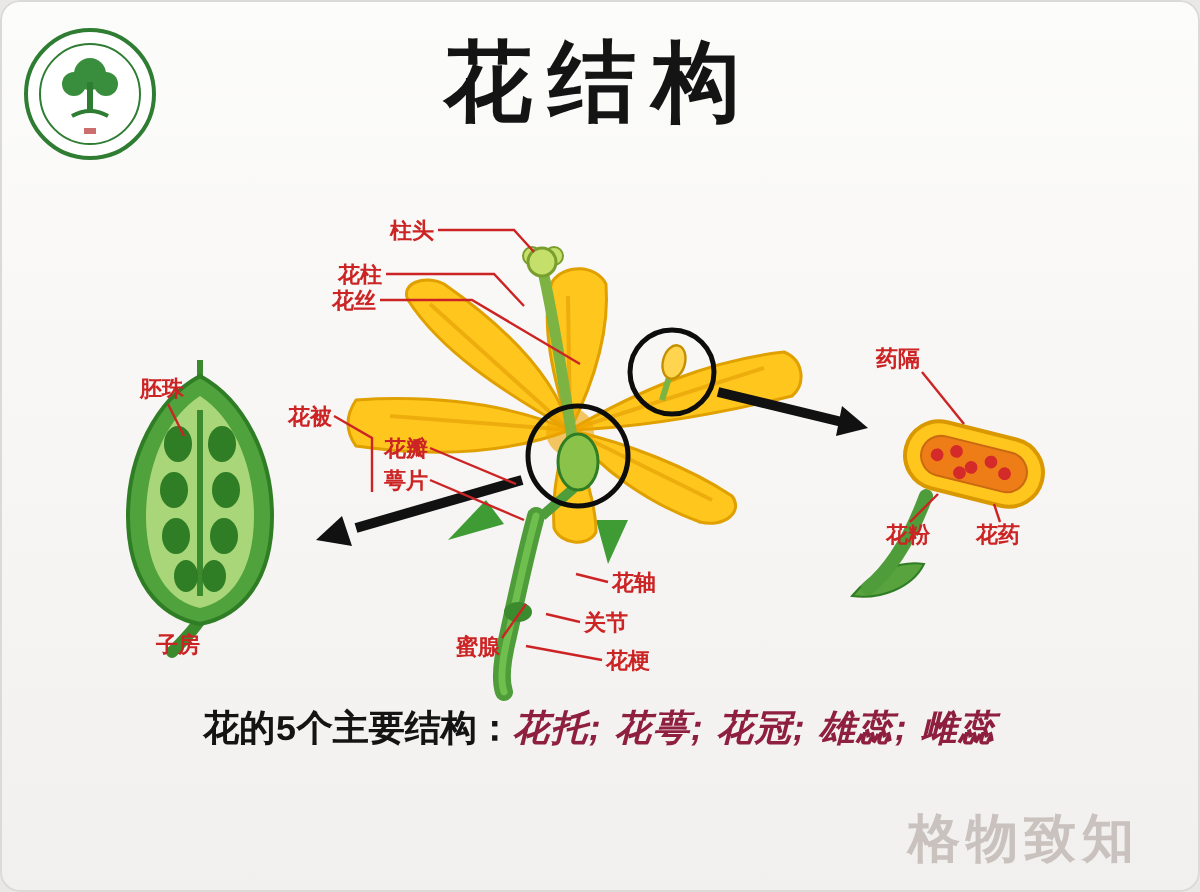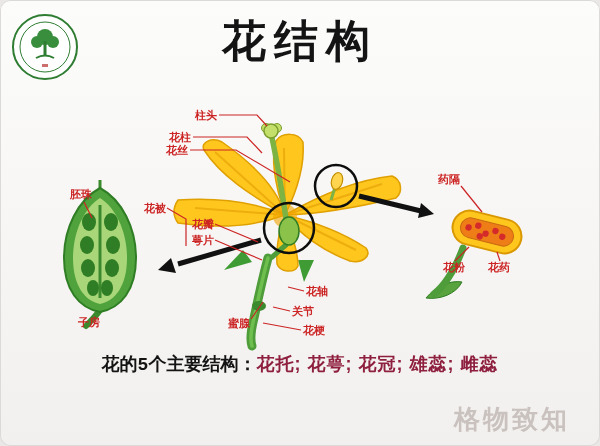--- a/index.html
+++ b/index.html
@@ -5,21 +5,21 @@
   html,body{margin:0;padding:0;background:#e9e8e6;font-family:"Liberation Sans",sans-serif;}
   .slide{position:relative;width:600px;height:446px;background:linear-gradient(180deg,#fcfcfb 0%,#f2f0ee 100%);
          border-radius:10px;overflow:hidden;box-shadow:inset 0 0 0 1px #dcdad8;}
   .title{position:absolute;top:12px;left:0;right:0;text-align:center;
          font-size:44px;font-weight:900;letter-spacing:8px;color:#141414;}
   .art{position:absolute;left:0;top:0;}
   .logo{position:absolute;top:12px;left:10px;}
   .summary{position:absolute;top:352px;left:0;width:100%;text-align:center;
            font-size:18px;font-weight:700;white-space:nowrap;}
   .summary .pre{color:#141414;font-family:Liberation Mono, monospace;}
-  .summary .items{color:#8e1f3e;letter-spacing:1px;}
+  .summary .items{color:#8e1f3e;letter-spacing:1px;font-style:italic;}
   .watermark{position:absolute;top:402px;right:30px;font-size:26px;font-weight:700;
              color:#c5bdb9;letter-spacing:3px;opacity:.9;margin-left:26px;}
   .lbl{font-family:"Liberation Sans",sans-serif;font-size:11px;font-weight:700;fill:#cc2424;}
   .leader{stroke:#cc2424;stroke-width:1.2;fill:none;}
 </style>
 </head>
 <body>
 
 <div class="slide">
 

